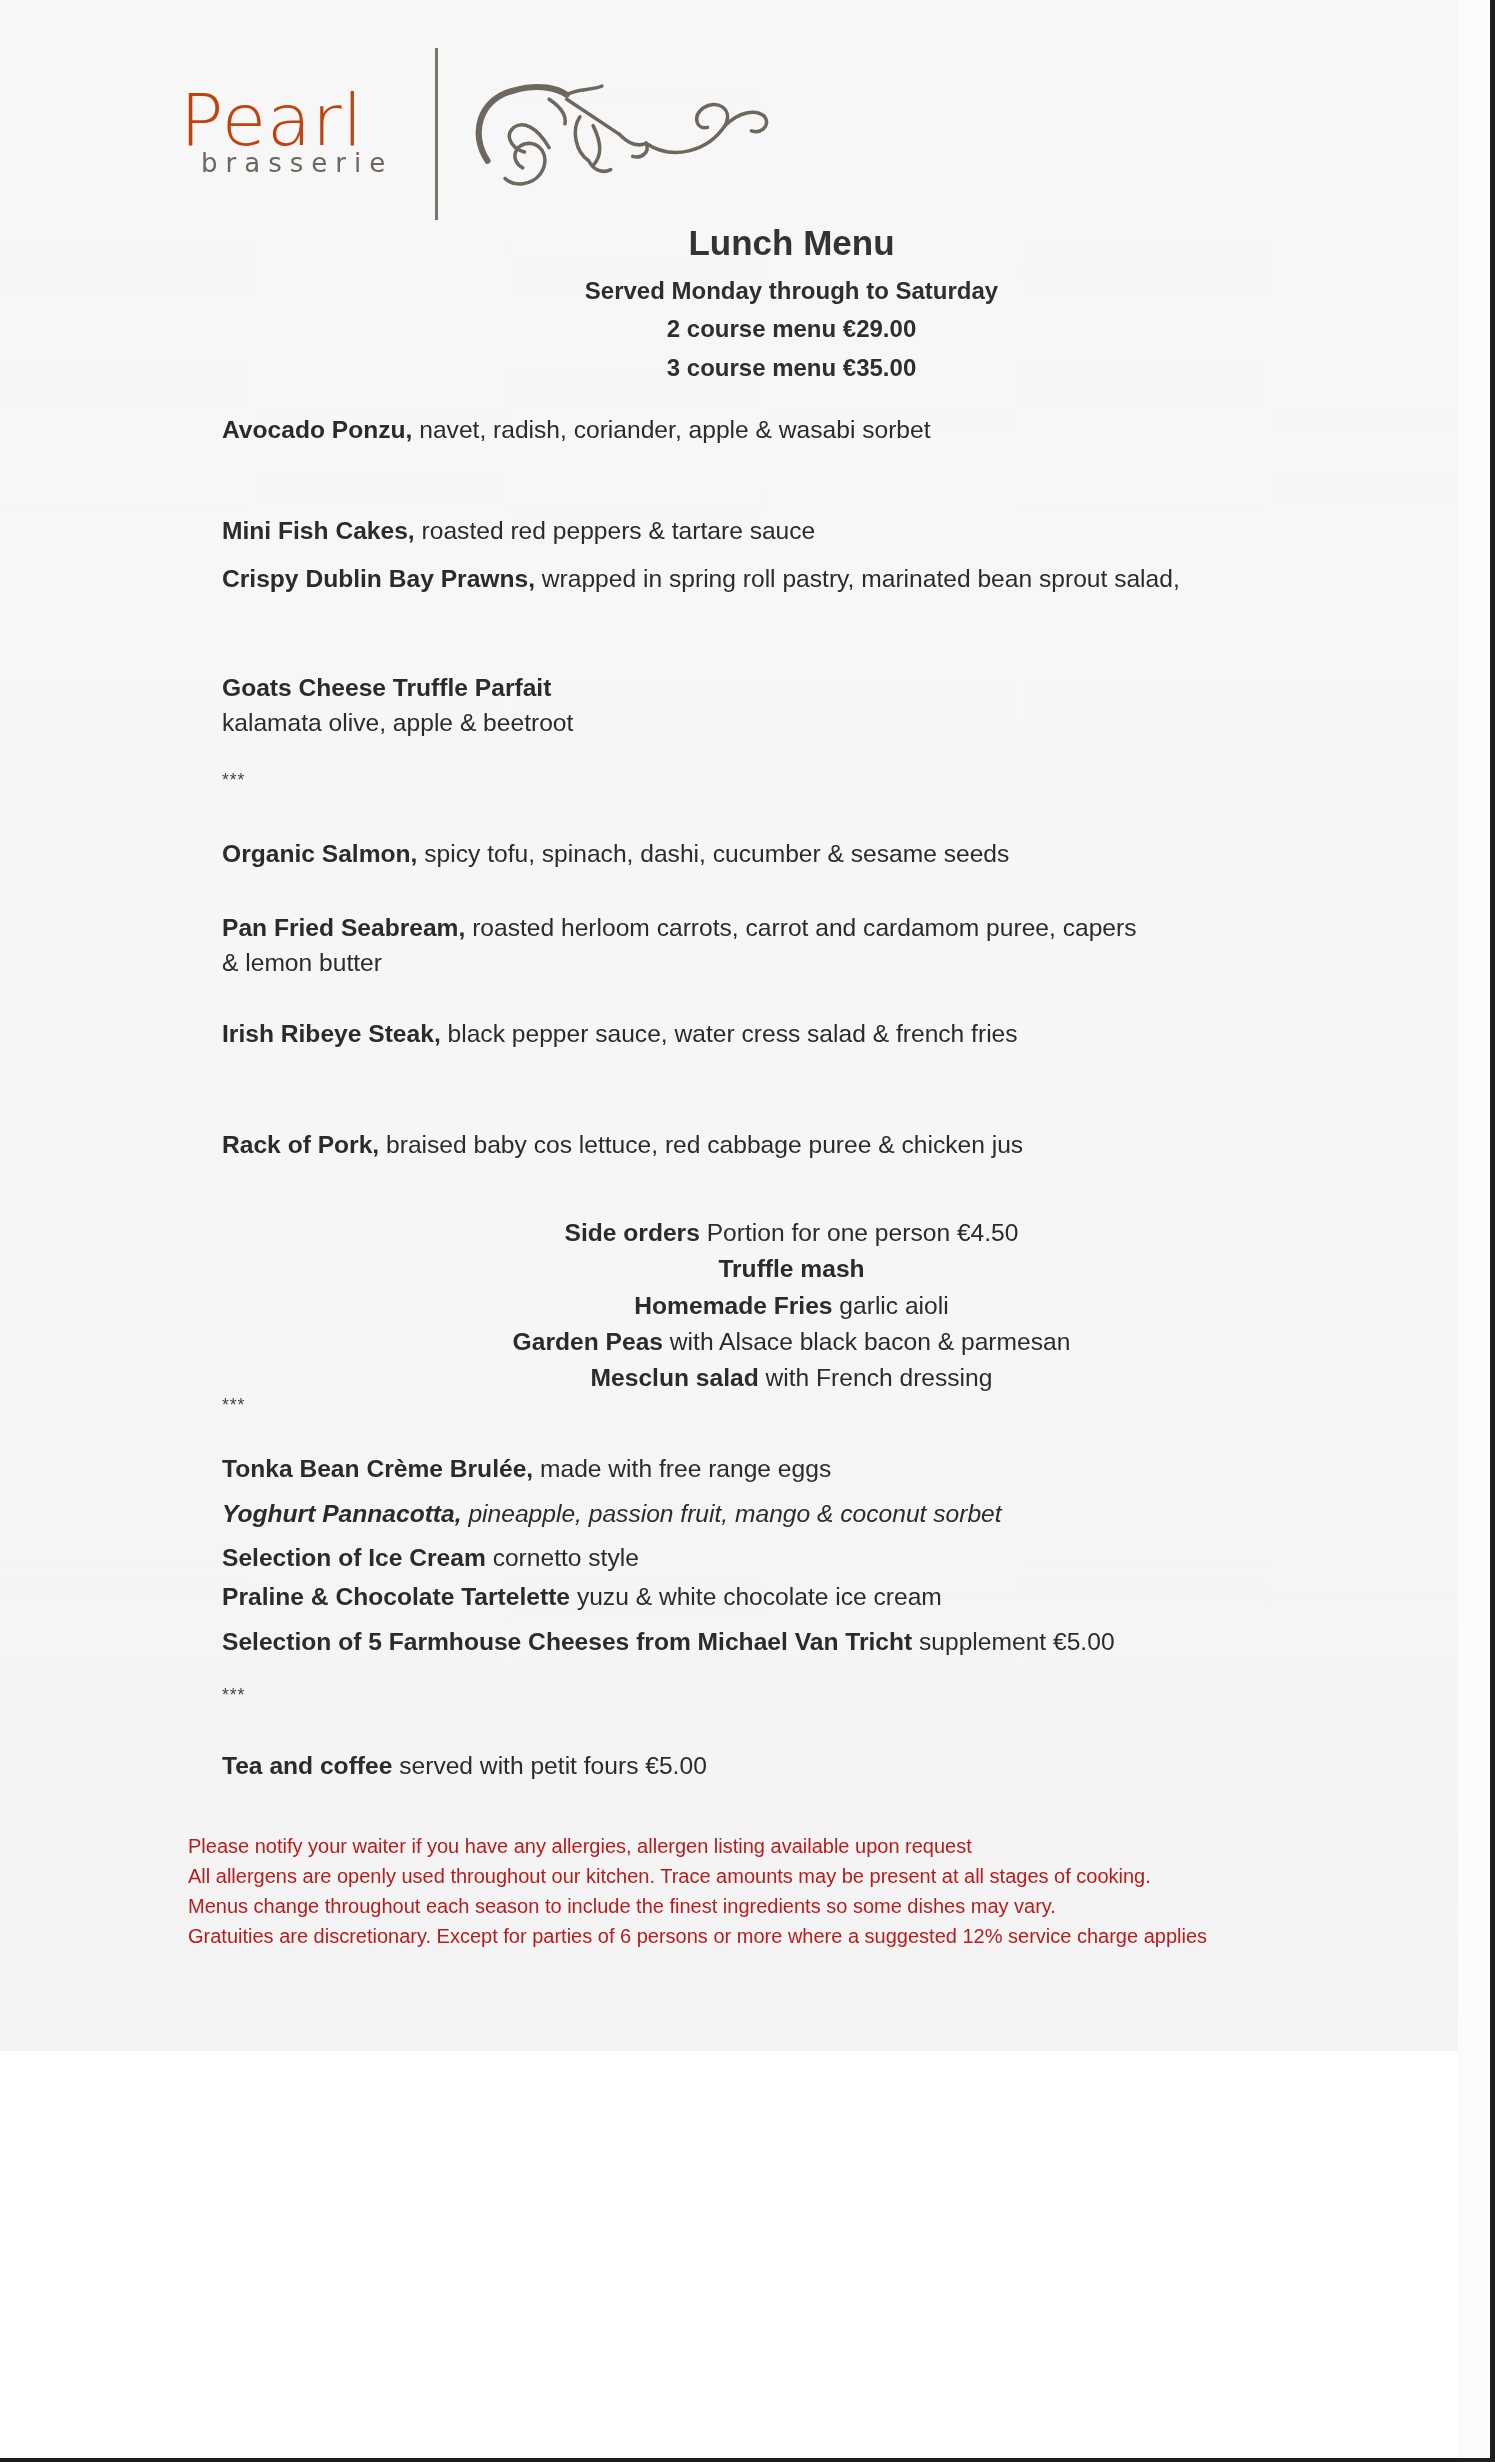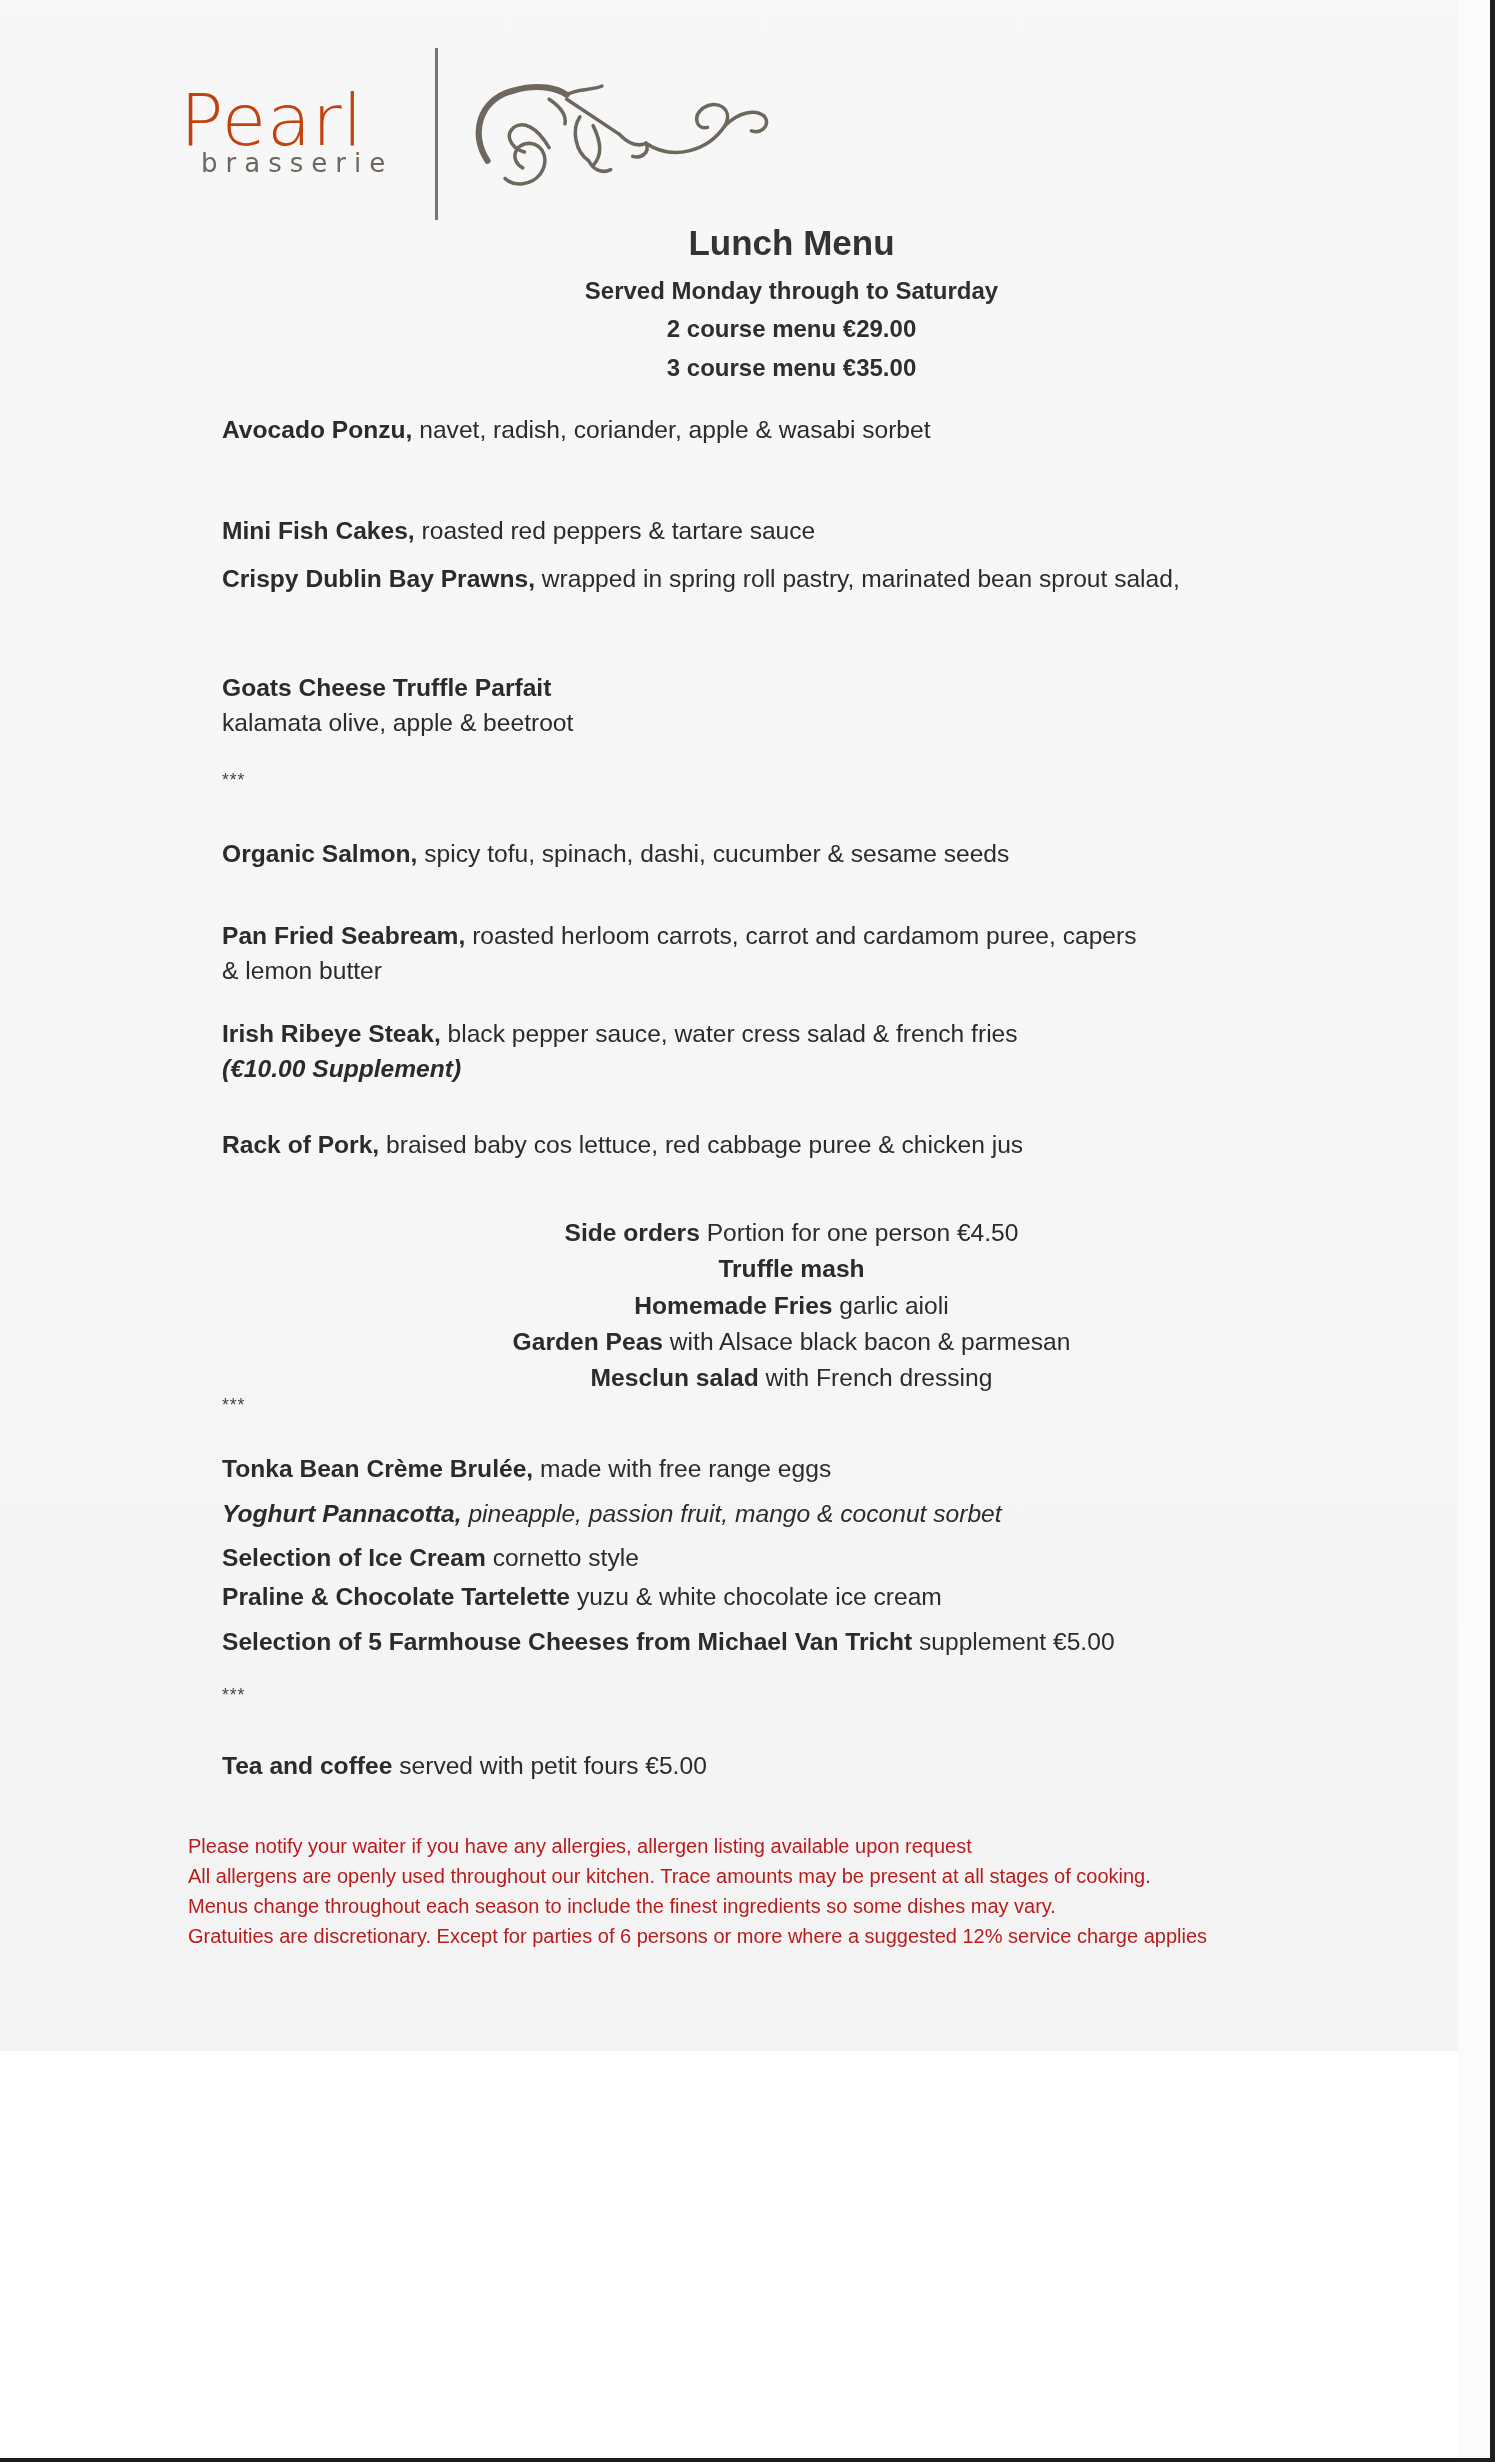--- a/index.html
+++ b/index.html
@@ -209,27 +209,26 @@
 <div class="item" style="top:670px;">
   <b>Goats Cheese Truffle Parfait</b>
   <span class="sub">kalamata olive, apple &amp; beetroot</span>
 </div>
 
 <div class="stars" style="top:770px;">***</div>
 
 <div class="item" style="top:836px;">
   <b>Organic Salmon,</b><span> spicy tofu, spinach, dashi, cucumber &amp; sesame seeds</span>
 </div>
-<div class="item" style="top:910px;margin-top:8px;">
+<div class="item" style="top:910px;">
   <b>Pan Fried Seabream,</b><span> roasted herloom carrots, carrot and cardamom puree, capers</span>
   <span class="sub"> &amp; lemon butter</span>
 </div>
 <div class="item" style="top:1016px;">
   <b>Irish Ribeye Steak,</b><span> black pepper sauce, water cress salad &amp; french fries</span>
-  <span class="sub supp">(€10.00 Supplement)</span>
 </div>
 <div class="item" style="top:1127px;">
   <b>Rack of Pork,</b><span> braised baby cos lettuce, red cabbage puree &amp; chicken jus</span>
 </div>
 
 <div class="side" style="top:1215px;">
   <b>Side orders</b><span> Portion for one person €4.50</span>
 </div>
 <div class="side" style="top:1251px;">
   <b>Truffle mash</b><span></span>

